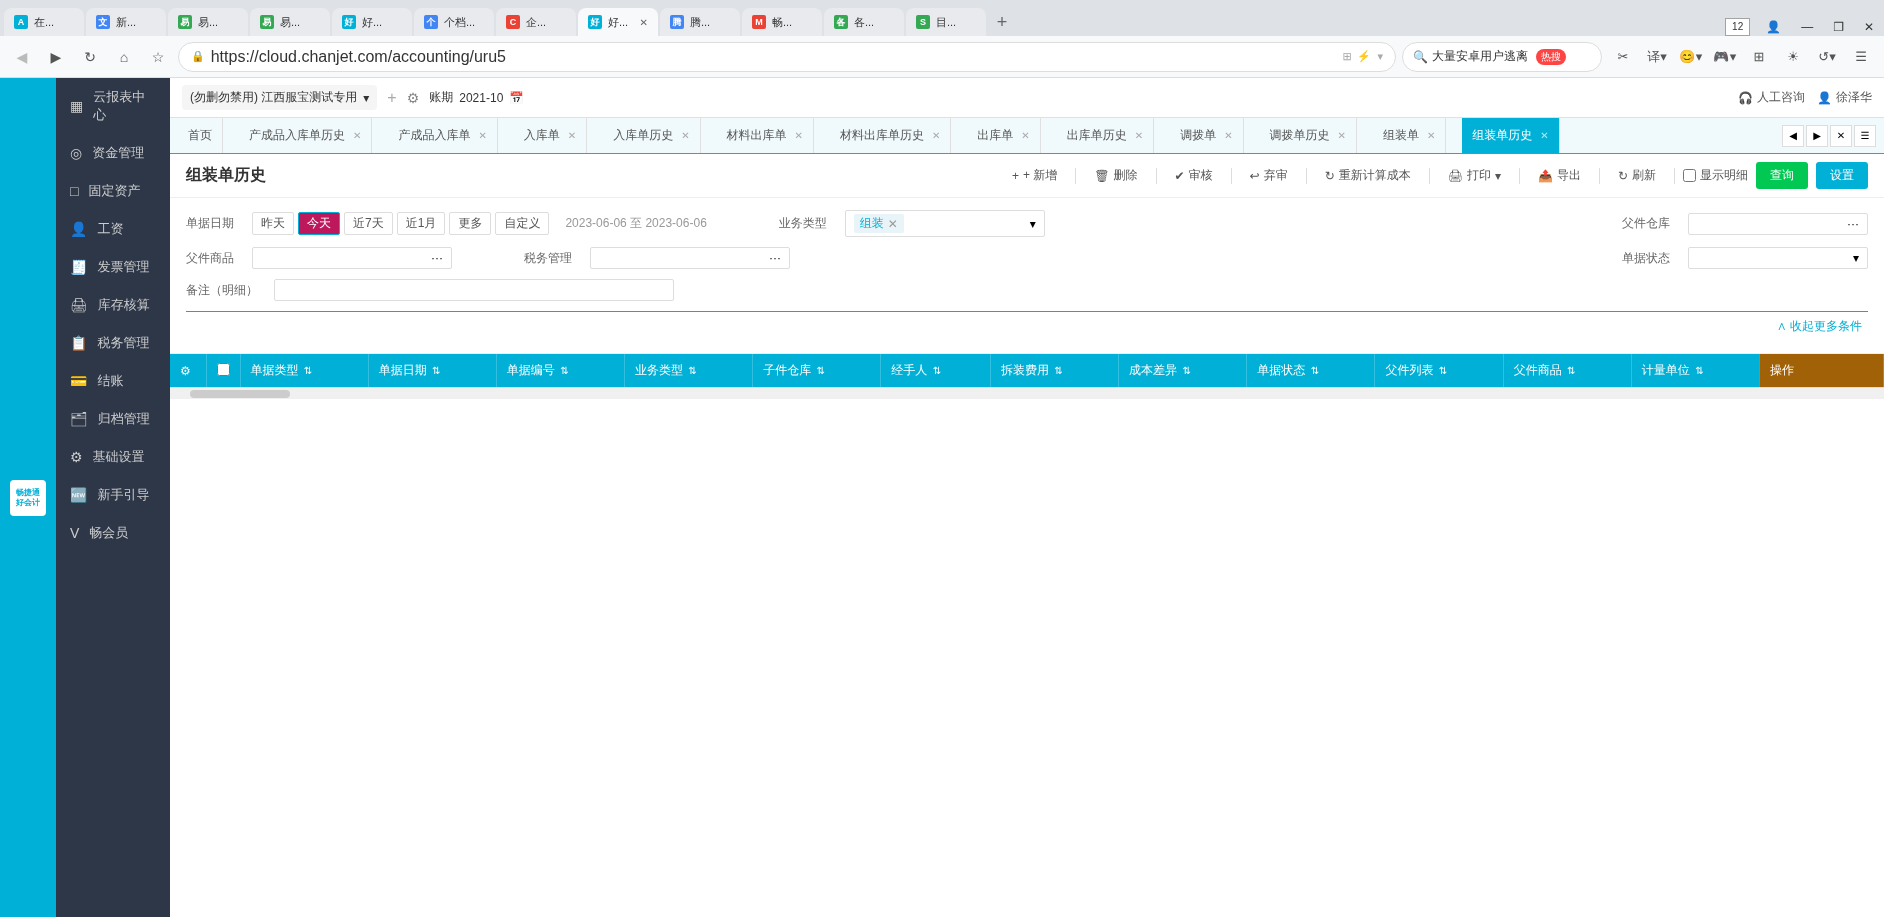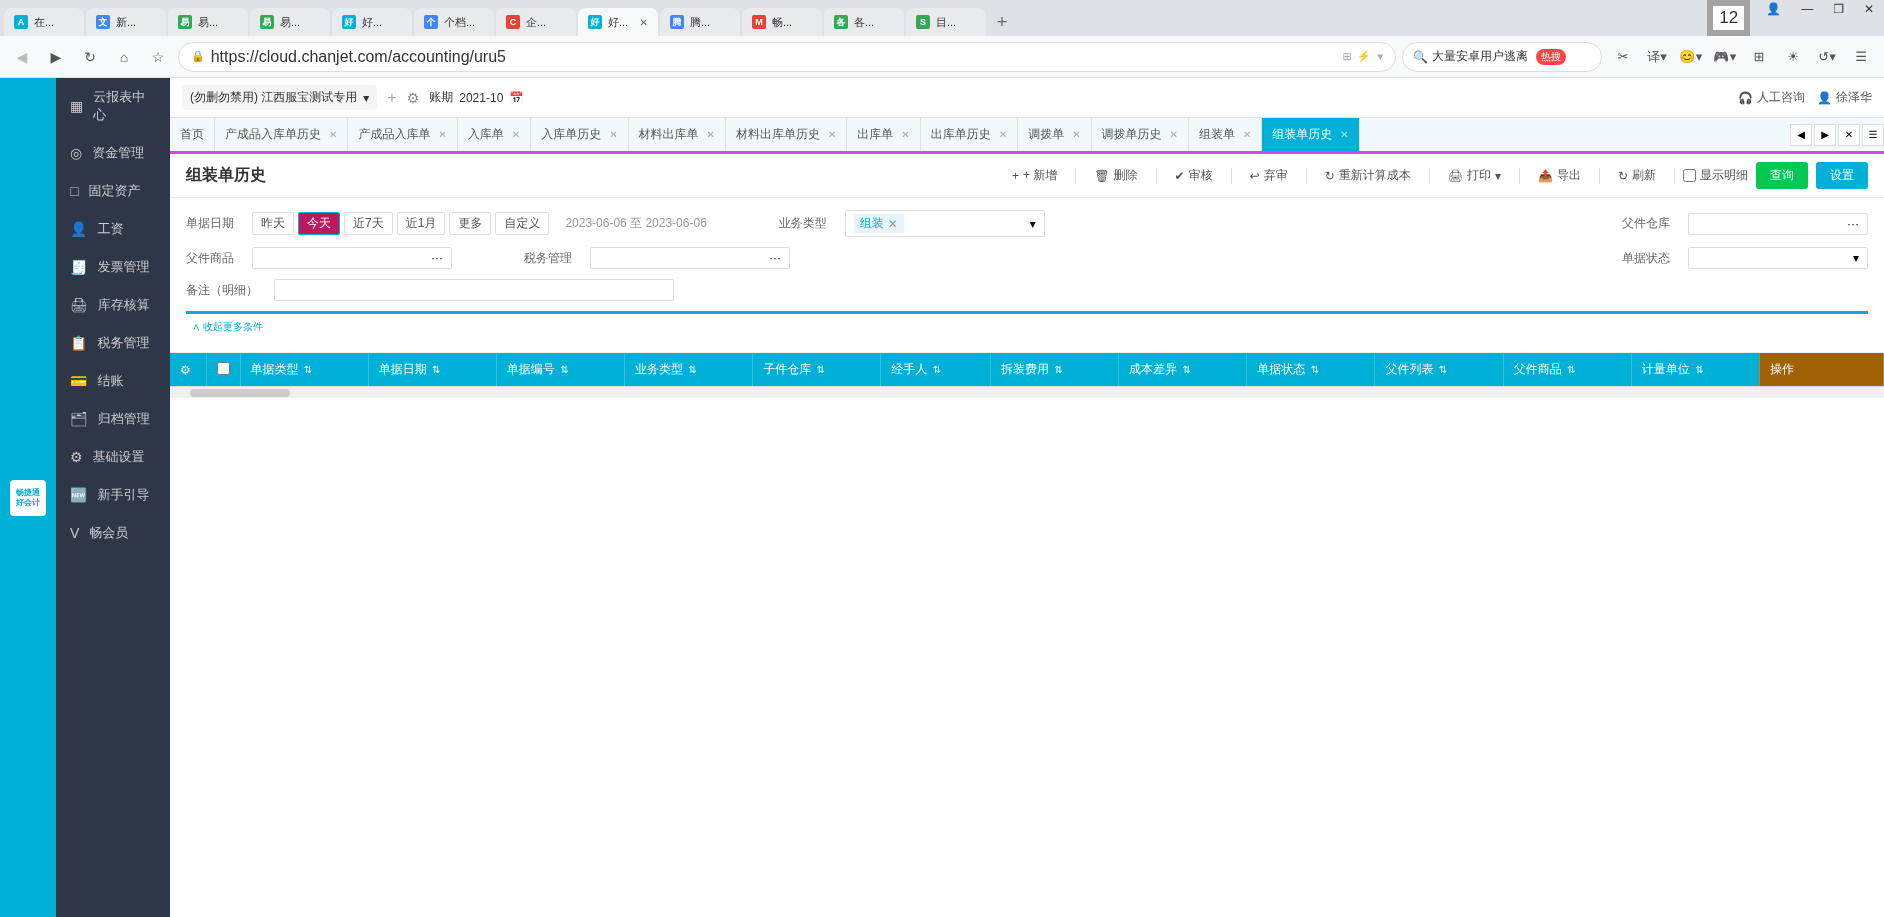--- a/index.html
+++ b/index.html
@@ -250,25 +250,25 @@
       align-items: center;
       gap: 4px;
       cursor: pointer;
     }
 
     
     .nav-tabs {
       background: #f0f9fb;
       display: flex;
       align-items: center;
-      padding: 0 0;
-      border-bottom: 3px solid #d946ef;
+      padding: 0 8px;
+      border-bottom: 1px solid #d946ef;
       overflow-x: auto;
       height: 36px;
-      gap: 0;
+      gap: 16px;
     }
     .nav-tabs::-webkit-scrollbar { height: 3px; }
     .nav-tab {
       display: flex;
       align-items: center;
       padding: 0 10px;
       height: 100%;
       font-size: 12px;
       color: #555;
       cursor: pointer;
@@ -426,26 +426,26 @@
     }
     .filter-input {
       border: 1px solid #ddd;
       border-radius: 2px;
       padding: 3px 8px;
       min-width: 200px;
       font-size: 12px;
     }
 
     .collapse-bar {
-      text-align: left;
+      text-align: right;
       padding: 6px;
       color: #00b0d7;
-      font-size: 10px;
-      cursor: pointer;
-      border-top: 3px solid #0ea5e9;
+      font-size: 12px;
+      cursor: pointer;
+      border-top: 1px solid #0ea5e9;
     }
 
     
     .data-table {
       width: 100%;
       border-collapse: collapse;
     }
     .data-table thead tr {
       background: #00b0d7;
       color: white;
@@ -530,21 +530,21 @@
   <div class="browser-tab">
     <div class="tab-icon green">各</div>
     <span>各...</span>
   </div>
   <div class="browser-tab">
     <div class="tab-icon green">S</div>
     <span>目...</span>
   </div>
   <div class="tab-add-btn">+</div>
   <div class="tab-win-controls">
-    <span style="background:#fff;border:6px solid #a3a3a3;padding:2px 6px;font-size:17px;margin-right:2px;">12</span>
+    <span style="background:#fff;border:1px solid #a3a3a3;padding:2px 6px;font-size:10px;margin-right:2px;">12</span>
     <span class="win-btn">👤</span>
     <span class="win-btn">—</span>
     <span class="win-btn">❐</span>
     <span class="win-btn">✕</span>
   </div>
 </div>
 
 <div class="browser-toolbar">
   <button class="nav-btn" disabled="">◀</button>
   <button class="nav-btn">▶</button>

